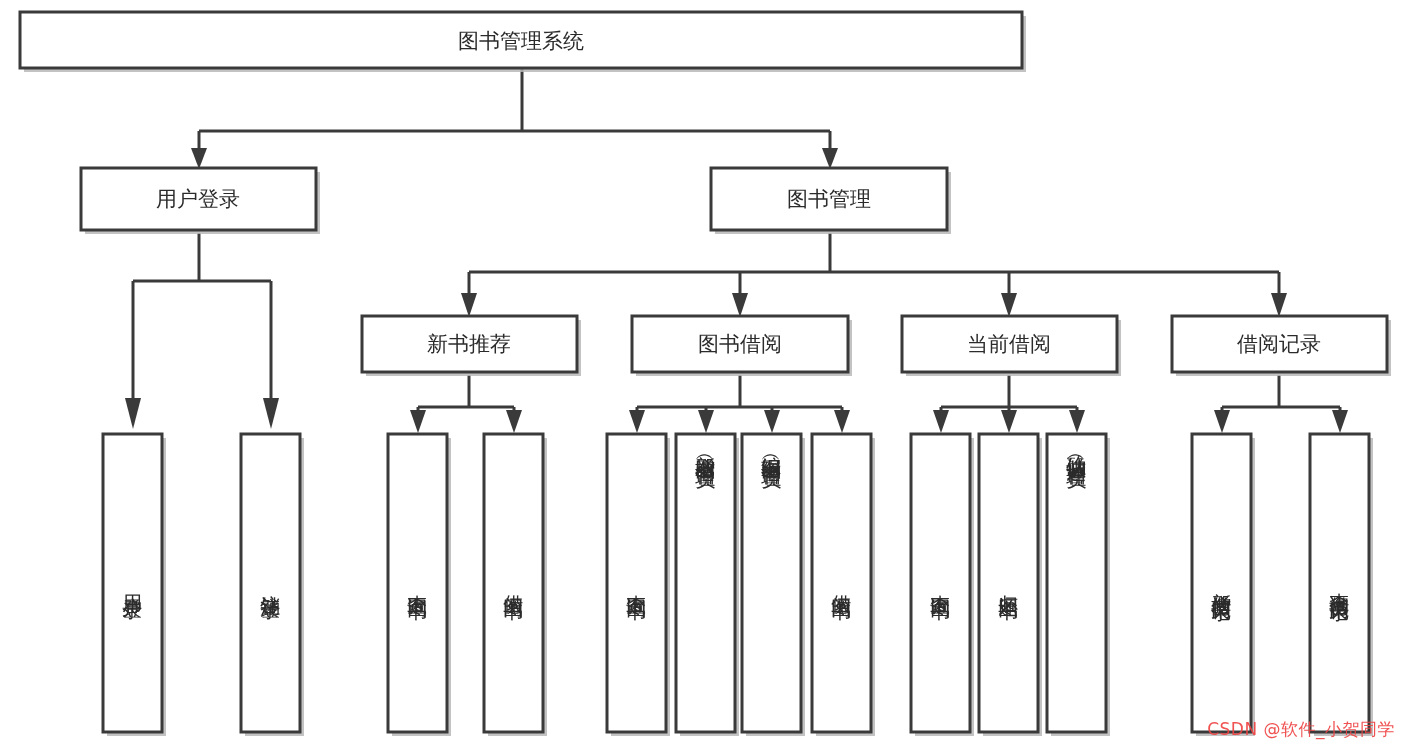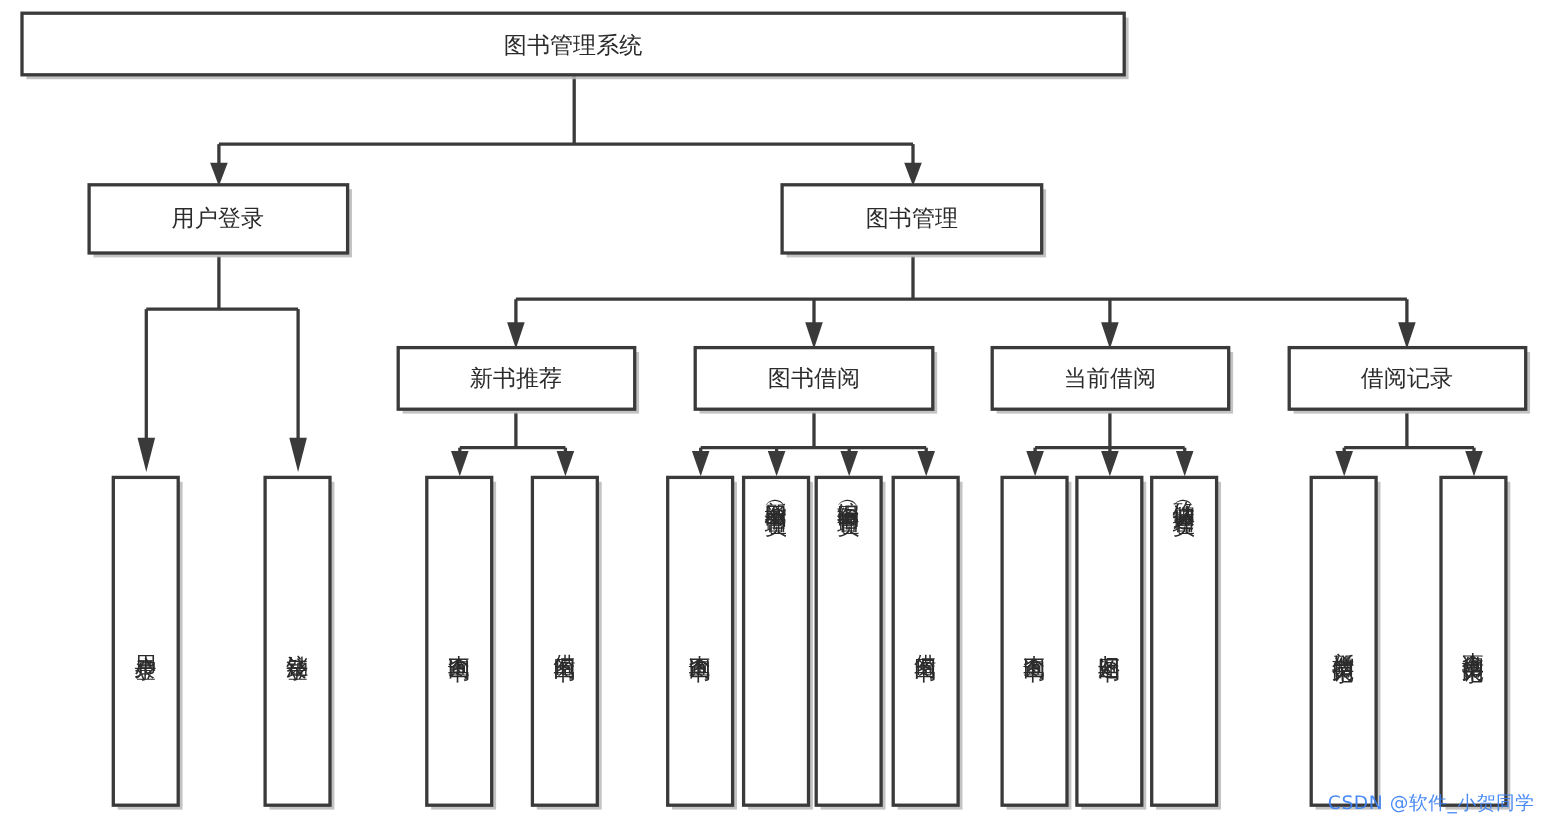--- a/index.html
+++ b/index.html
@@ -71,21 +71,21 @@
     color: #2b2b2b;
     white-space: nowrap;
     text-align: center;
   }
   .watermark {
     position: absolute;
     right: 10px;
     bottom: 6px;
     font-family: "DejaVu Sans", "Liberation Sans", sans-serif;
     font-size: 17px;
-    color: #3b82f6;
+    color: #ef4444;
     opacity: 0.92;
     letter-spacing: 0.5px;
     white-space: nowrap;
   }
 </style>
 </head>
 <body>
 
 <div id="diagram-root">
 

